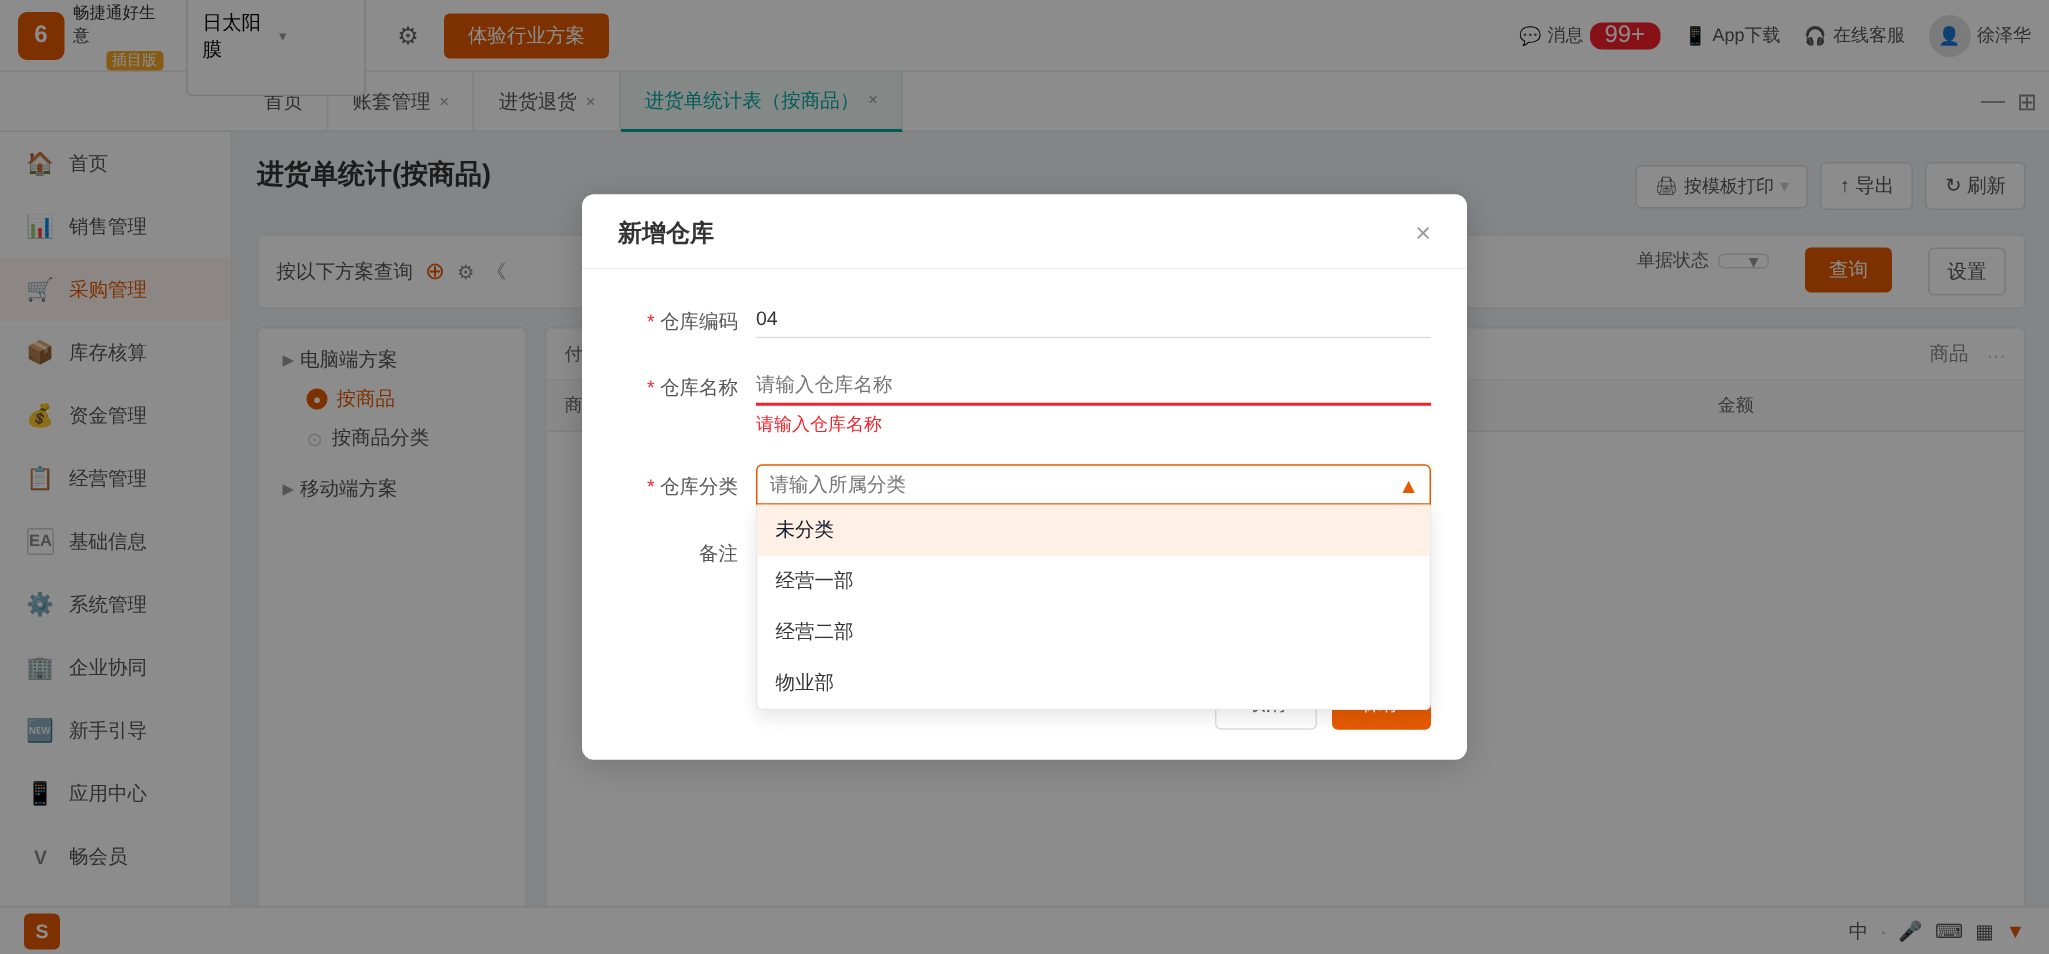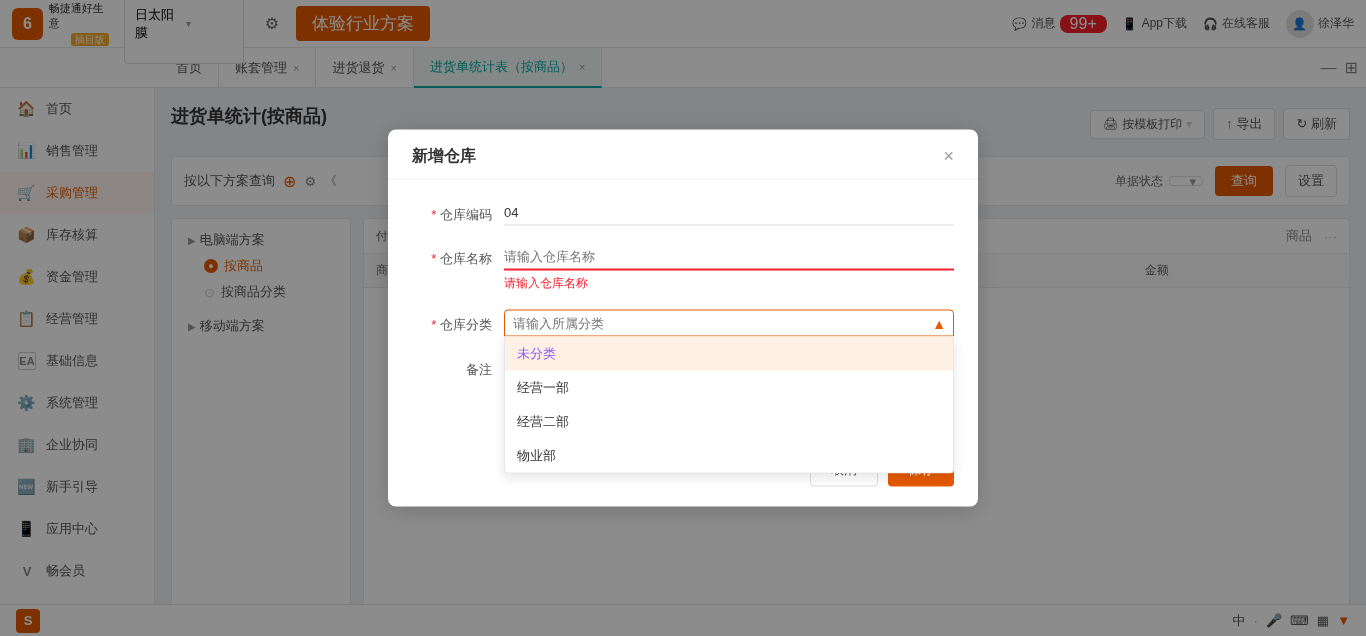--- a/index.html
+++ b/index.html
@@ -34,21 +34,21 @@
       display: flex; align-items: center; gap: 4px;
       border: 1px solid #ddd; border-radius: 4px;
       padding: 21px 10px; margin: 0 12px; cursor: pointer;
       background: #fff; min-width: 120px;
     }
     .top-bar-selector span { flex: 1; }
     .top-bar-selector .arrow { color: #999; font-size: 10px; }
     .top-gear { width: 32px; height: 32px; display: flex; align-items: center; justify-content: center; cursor: pointer; color: #666; font-size: 16px; }
     .top-try-btn {
       background: #e55a00; color: #fff; border: none; border-radius: 4px;
-      padding: 6px 16px; cursor: pointer; font-size: 17px; margin-left: 8px;
+      padding: 6px 16px; cursor: pointer; font-size: 13px; margin-left: 8px;
     }
     .top-bar-right { margin-left: auto; display: flex; align-items: center; gap: 16px; }
     .top-bar-right-item { display: flex; align-items: center; gap: 4px; cursor: pointer; color: #555; font-size: 12px; }
     .notification-badge {
       background: #f5222d; color: #fff; font-size: 16px;
       border-radius: 8px; padding: 0 10px; min-width: 16px; text-align: center;
     }
     .user-avatar { width: 28px; height: 28px; border-radius: 50%; background: #e0e0e0; display: flex; align-items: center; justify-content: center; }
 
     
@@ -197,21 +197,21 @@
     }
     .dropdown-list {
       position: absolute; top: 100%; left: 0; right: 0;
       background: #fff; border: 1px solid #e8e8e8; border-top: none;
       border-radius: 0 0 4px 4px; z-index: 300;
       box-shadow: 0 4px 12px rgba(0,0,0,0.1);
     }
     .dropdown-item {
       padding: 8px 12px; cursor: pointer; font-size: 13px; color: #333;
     }
-    .dropdown-item.selected { background: #fff0e6; color: #8b5cf6; }
+    .dropdown-item.selected { background: #fff0e6; color: #0f172a; }
     .textarea-input {
       width: 100%; border: 1px solid #ddd; border-radius: 4px;
       padding: 6px 8px; font-size: 13px; outline: none; color: #333;
       resize: none; height: 60px;
     }
     .modal-footer {
       display: flex; justify-content: flex-end;
       padding: 0 24px;
       gap: 10px;
     }
@@ -389,21 +389,21 @@
       </div>
     </div>
 
     <div style="display:flex;align-items:center;justify-content:space-between;margin-bottom:12px;background:#fff;padding:8px 12px;border-radius:4px;border:1px solid #e8e8e8;">
       <div style="display:flex;align-items:center;gap:8px;">
         <span style="color:#555;font-size:13px;">按以下方案查询</span>
         <span style="cursor:pointer;color:#e55a00;font-size:16px;">⊕</span>
         <span style="cursor:pointer;color:#888;">⚙</span>
         <span style="cursor:pointer;color:#888;">《</span>
       </div>
-      <div style="display:flex;align-items:center;gap:12px;">
+      <div style="display:flex;align-items:flex-start;gap:24px;">
         <div style="display:flex;align-items:center;gap:6px;">
           <span style="color:#666;font-size:12px;">单据状态</span>
           <div style="border:1px solid #ddd;border-radius:4px;padding:4px 24px 4px 8px;position:relative;background:#fff;cursor:pointer;">
             <span style="position:absolute;right:6px;top:50%;transform:translateY(-50%);color:#999;">▾</span>
           </div>
         </div>
         <button class="btn-orange">查询</button>
         <button class="btn-white">设置</button>
       </div>
     </div>

